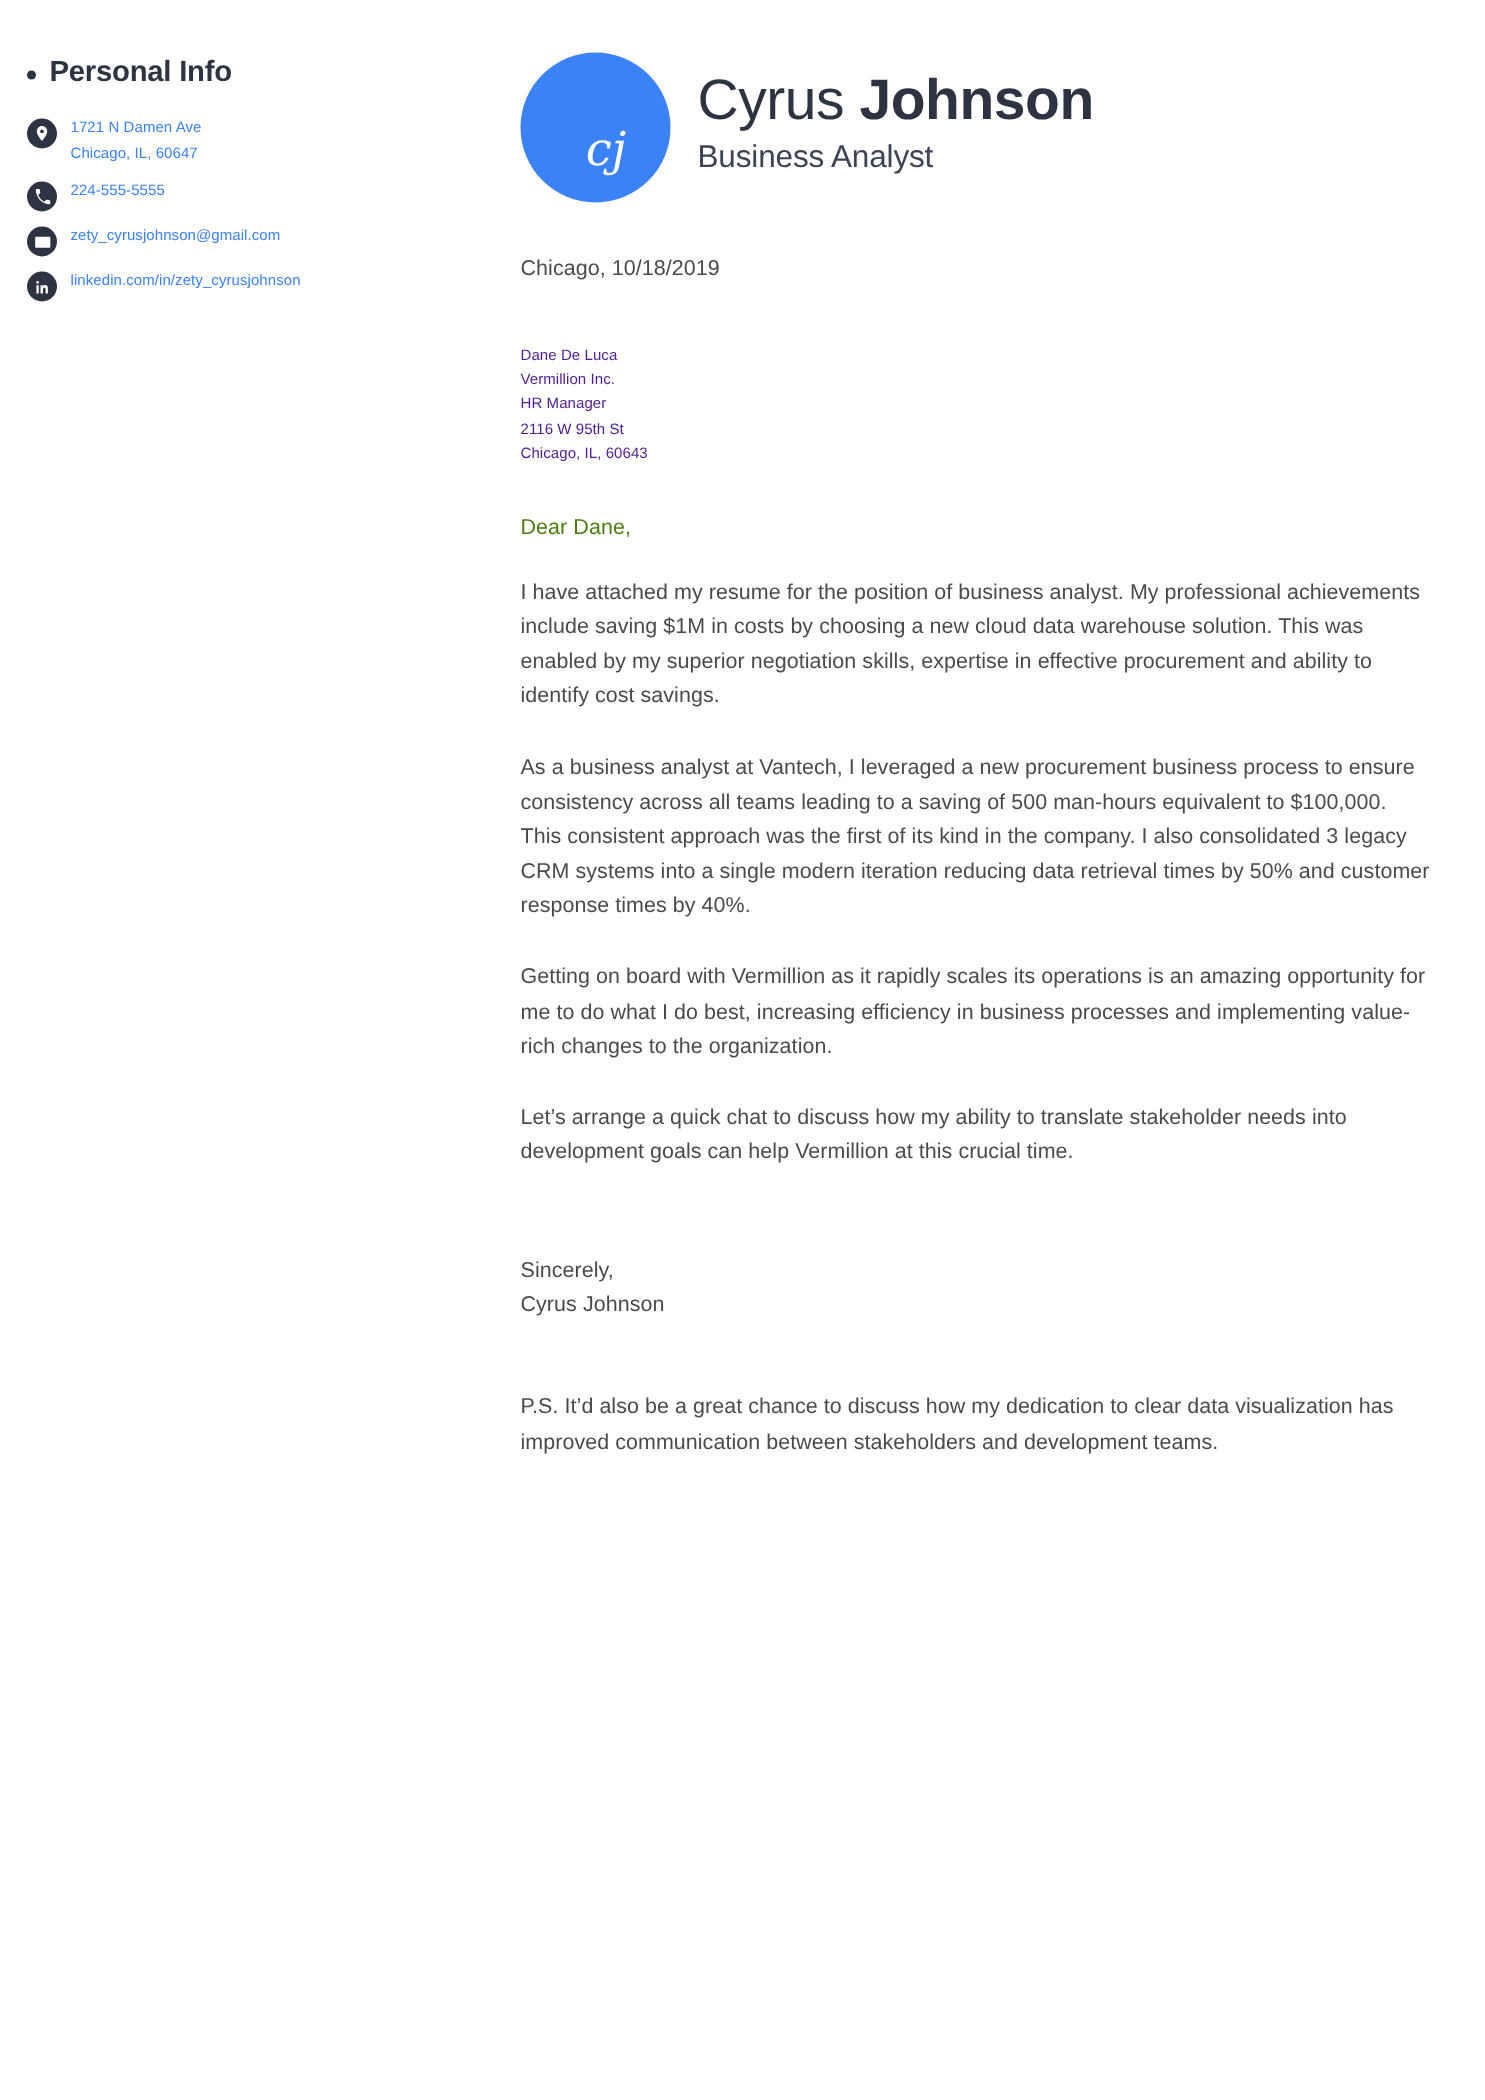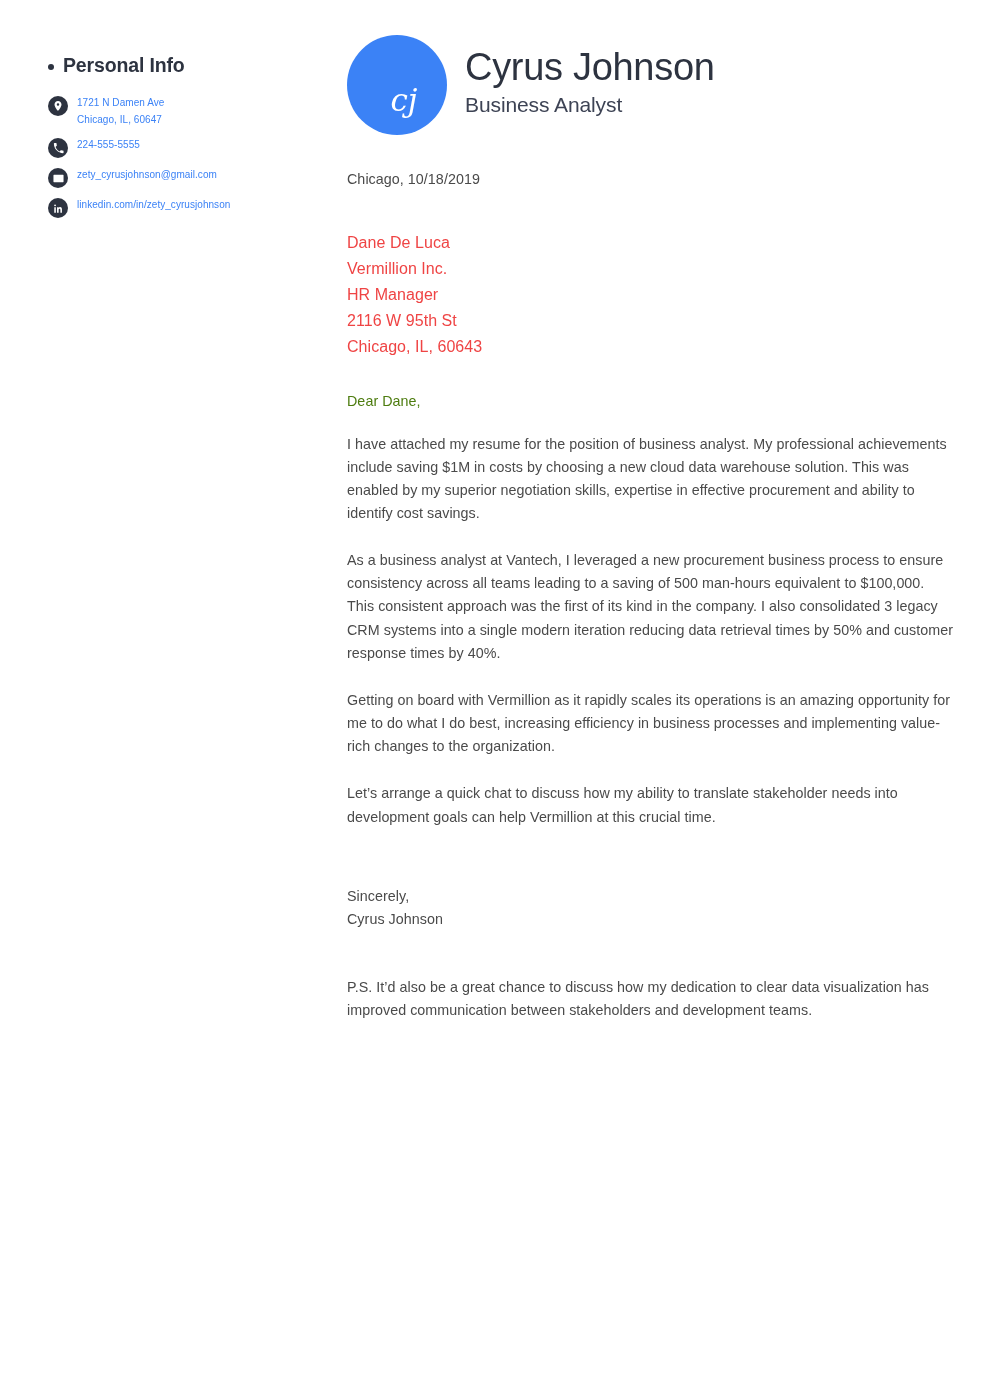--- a/index.html
+++ b/index.html
@@ -23,22 +23,21 @@
     background: #ffffff;
   }
 
   
   .sidebar {
     position: absolute;
     left: 0;
     top: 0;
     width: 347px;
     height: 1132px;
-    padding: 38px 20px 0 48px;
-    margin-top: 17px;
+    padding: 38px 20px 0 18px;
   }
 
   .section-heading {
     display: flex;
     align-items: center;
     gap: 9px;
     margin-bottom: 19px;
   }
 
   .heading-bullet {
@@ -138,41 +137,41 @@
 
   .full-name {
     font-size: 38px;
     color: #2d3340;
     line-height: 1.12;
     letter-spacing: -0.3px;
     white-space: nowrap;
   }
 
   .name-first { font-weight: 300; }
-  .name-last  { font-weight: normal; }
+  .name-last  { font-weight: bold; }
 
   .job-title {
     font-size: 21px;
     font-weight: 400;
     color: #3d4354;
     line-height: 1.3;
     margin-top: 2px;
     letter-spacing: -0.1px;
   }
 
   .date-line {
     font-size: 14.3px;
     color: #4a4a4a;
     margin-bottom: 43px;
     letter-spacing: 0.05px;
   }
 
   .recipient {
-    font-size: 16px;
-    color: #ef4444;
+    font-size: 10px;
+    color: #4c1d95;
     line-height: 1.62;
     margin-bottom: 33px;
     letter-spacing: 0.05px;
   }
 
   .recipient .line { display: block; }
 
   .salutation {
     font-size: 14.3px;
     color: #4d7c0f;

